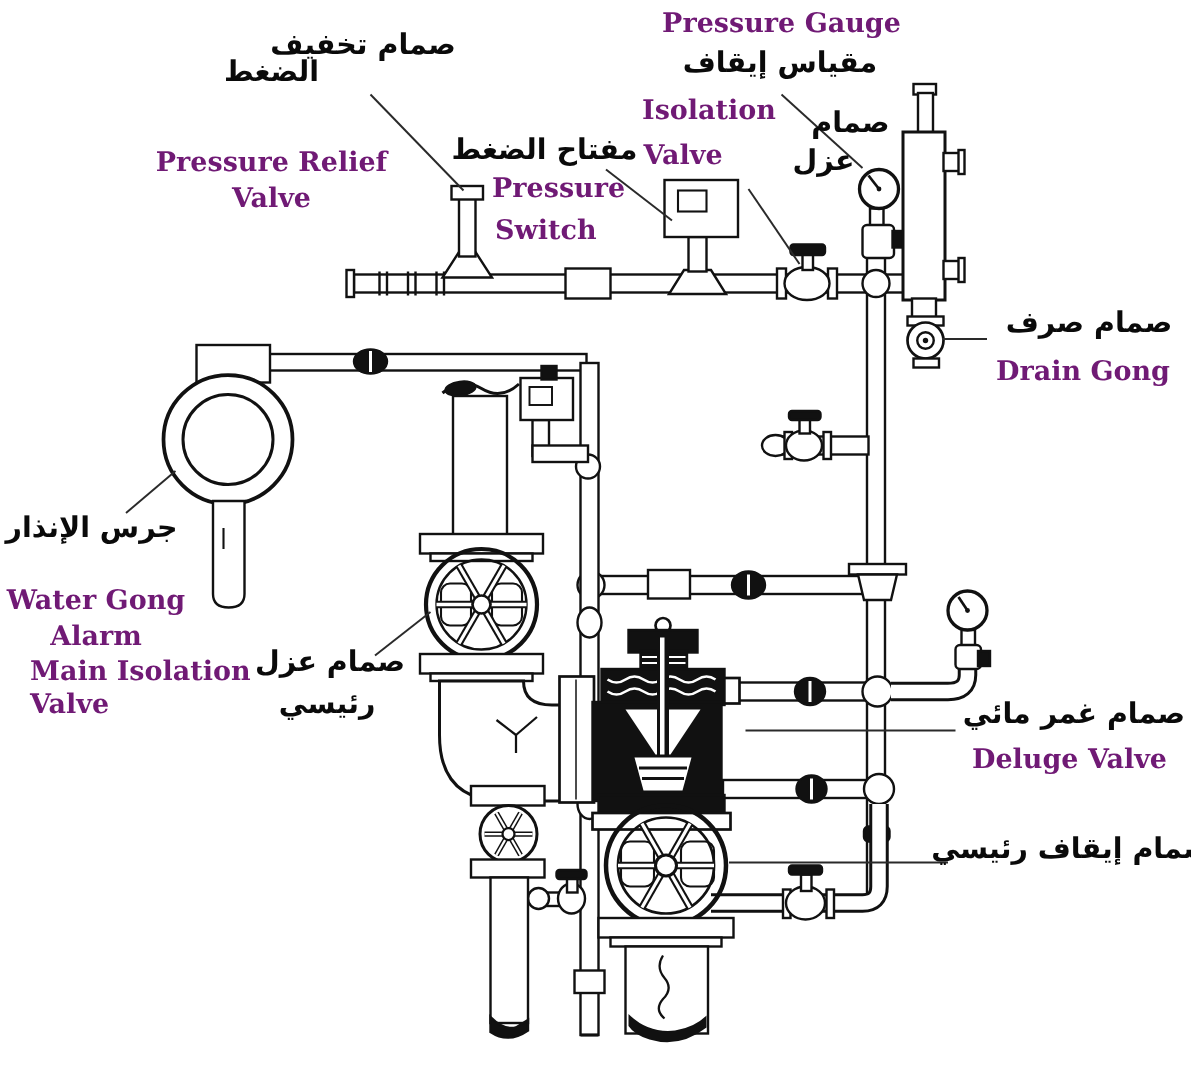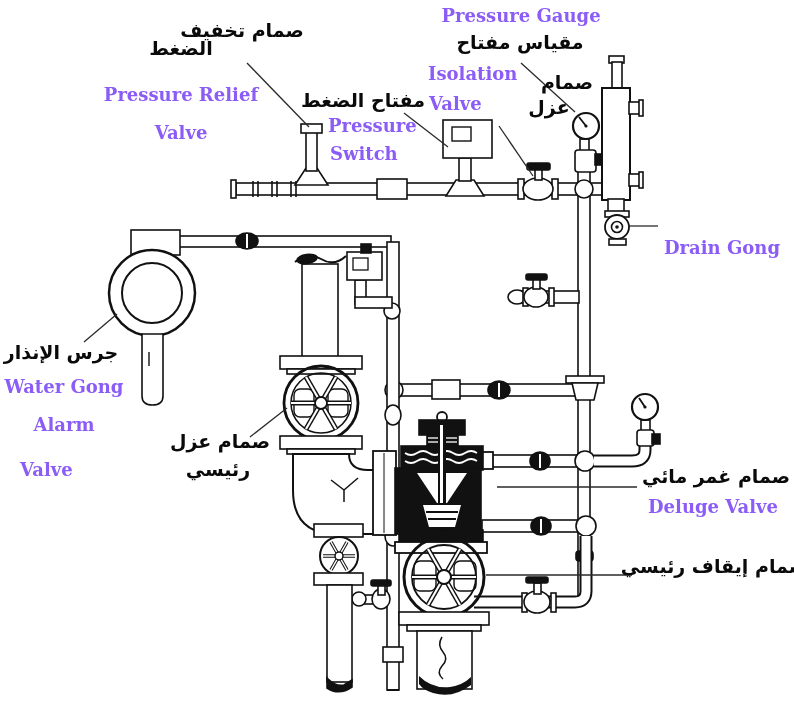--- a/index.html
+++ b/index.html
@@ -1,24 +1,24 @@
 <!DOCTYPE html>
 <html><head>
 <meta charset="utf-8">
 <style>
   html,body{margin:0;padding:0;background:#ffffff;}
   #stage{position:relative;width:794px;height:710px;background:#ffffff;overflow:hidden;
          font-family:"DejaVu Sans",sans-serif;}
   #diagram{position:absolute;left:0;top:0;}
   .lbl{position:absolute;line-height:1.15;white-space:nowrap;text-align:right;}
-  .en{color:#8b5cf6;font-family:"DejaVu Serif",serif;font-weight:bold;font-size:18px;}
+  .en{color:#701a75;font-family:"DejaVu Serif",serif;font-weight:bold;font-size:18px;}
   .ar{color:#0a0a0a;font-family:"DejaVu Sans",sans-serif;font-weight:bold;font-size:19px;direction:rtl;}
   .center{transform:translateX(-50%);text-align:center;}
   .rightedge{transform:translateX(-100%);}
-  .multiline{white-space:pre-line;line-height:38px;}
+  .multiline{white-space:pre-line;line-height:24px;margin-top:21px;}
 </style>
 </head>
 <body>
 
 <div id="stage">
 
 <svg id="diagram" width="794" height="710" viewBox="0 0 794 710" fill="none" stroke="#111" stroke-width="1.6">
 
   <g>
     <rect x="236" y="183" width="368" height="12" fill="#fff"></rect>
@@ -277,37 +277,39 @@
     <line x1="486" y1="575" x2="632" y2="575"></line>
   </g>
 </svg>
 
   <div class="lbl ar center" style="left:242px;top:20px" dir="rtl">صمام تخفيف</div>
   <div class="lbl ar center" style="left:181px;top:38px" dir="rtl">الضغط</div>
   <div class="lbl en center multiline" style="left:181px;top:76px">Pressure Relief
 Valve</div>
 
   <div class="lbl en center" style="left:521px;top:6px">Pressure Gauge</div>
-  <div class="lbl ar center" style="left:520px;top:32px" dir="rtl">مقياس مفتاح</div>
+  <div class="lbl ar center" style="left:520px;top:32px" dir="rtl">مقياس إيقاف</div>
 
   <div class="lbl en" style="left:428px;top:64px">Isolation</div>
   <div class="lbl en" style="left:429px;top:94px">Valve</div>
   <div class="lbl ar center" style="left:567px;top:72px" dir="rtl">صمام</div>
   <div class="lbl ar center" style="left:549px;top:97px" dir="rtl">عزل</div>
 
   <div class="lbl ar rightedge" style="left:425px;top:90px" dir="rtl">مفتاح الضغط</div>
   <div class="lbl en" style="left:328px;top:116px">Pressure</div>
   <div class="lbl en" style="left:330px;top:144px">Switch</div>
 
+  <div class="lbl ar center" style="left:726px;top:205px" dir="rtl">صمام صرف</div>
   <div class="lbl en center" style="left:722px;top:238px">Drain Gong</div>
 
   <div class="lbl ar center" style="left:61px;top:342px" dir="rtl">جرس الإنذار</div>
   <div class="lbl en center multiline" style="left:64px;top:368px">Water Gong
 Alarm</div>
 
+  <div class="lbl en" style="left:20px;top:438px">Main Isolation</div>
   <div class="lbl ar center" style="left:220px;top:431px" dir="rtl">صمام عزل</div>
   <div class="lbl en" style="left:20px;top:460px">Valve</div>
   <div class="lbl ar center" style="left:218px;top:459px" dir="rtl">رئيسي</div>
 
   <div class="lbl ar center" style="left:716px;top:466px" dir="rtl">صمام غمر مائي</div>
   <div class="lbl en center" style="left:713px;top:497px">Deluge Valve</div>
 
   <div class="lbl ar center" style="left:714px;top:556px" dir="rtl">صمام إيقاف رئيسي</div>
 </div>
 

